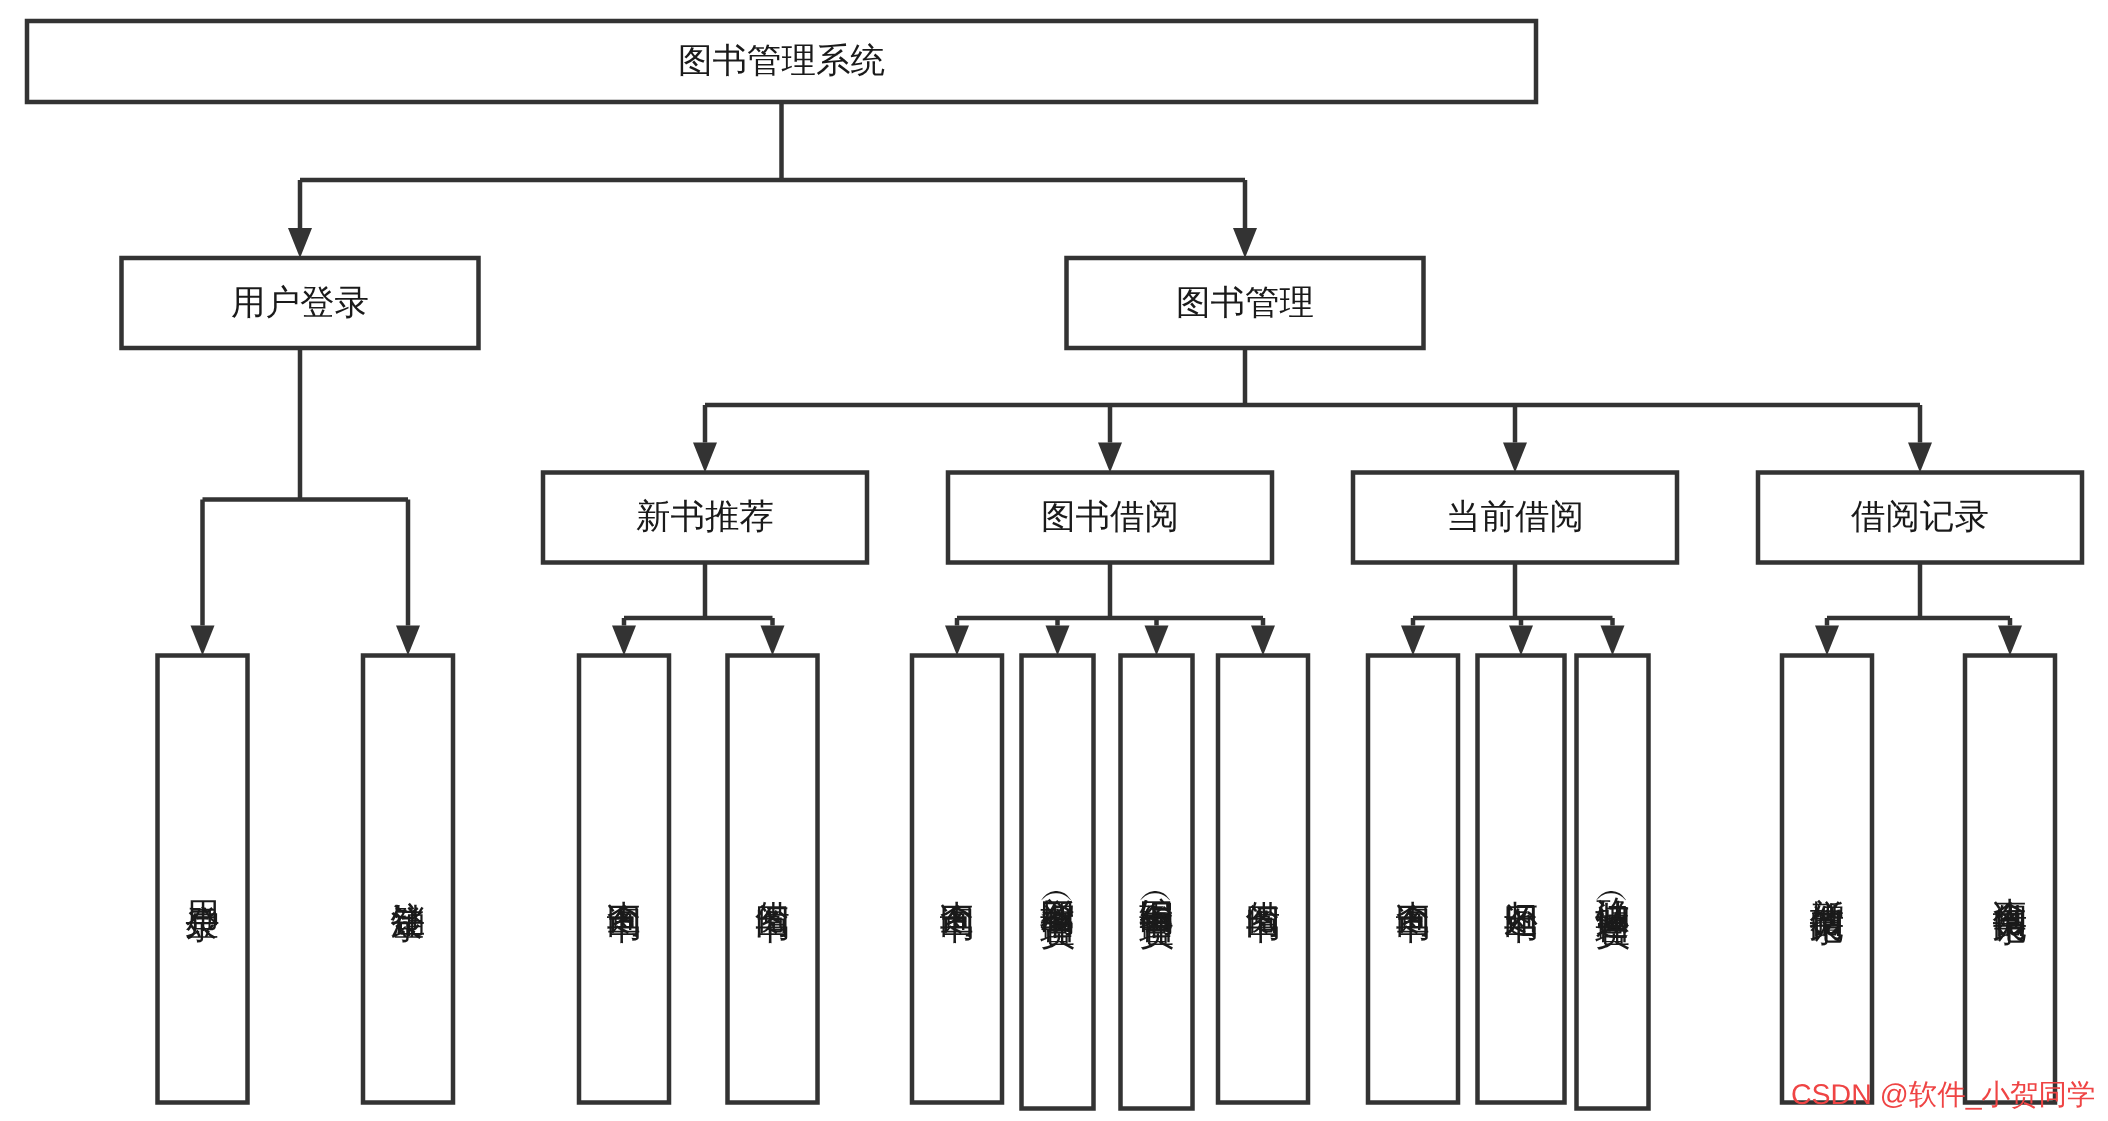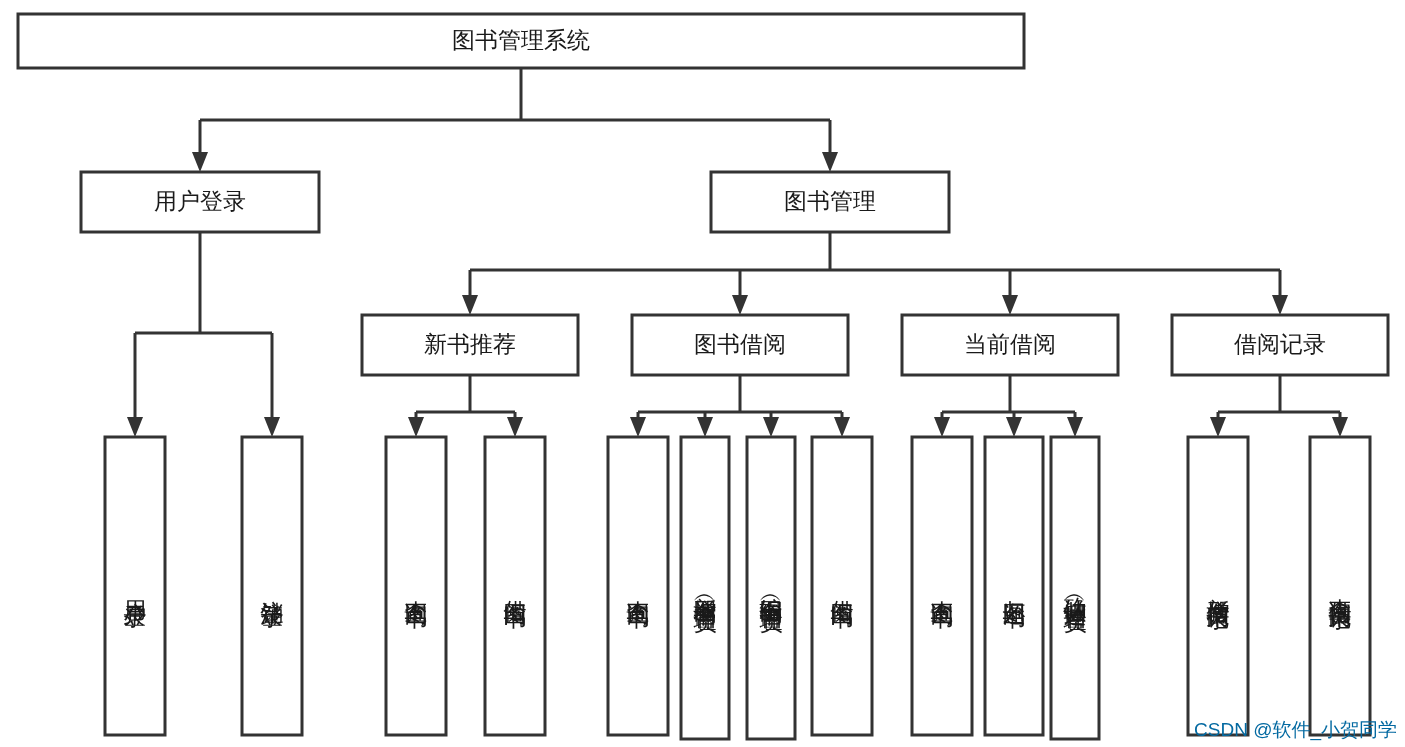--- a/index.html
+++ b/index.html
@@ -62,21 +62,21 @@
     justify-content: center;
     white-space: nowrap;
     pointer-events: none;
   }
   .watermark {
     position: absolute;
     right: 8px;
     bottom: 4px;
     font-family: "Liberation Sans", "DejaVu Sans", sans-serif;
     font-size: 19px;
-    color: #0369a1;
+    color: #ef4444;
     white-space: nowrap;
   }
 </style>
 </head>
 <body>
 
 <div id="diagram-root">
 
   <svg id="flow-svg" viewBox="0 0 1405 747">
     <g id="connectors">

